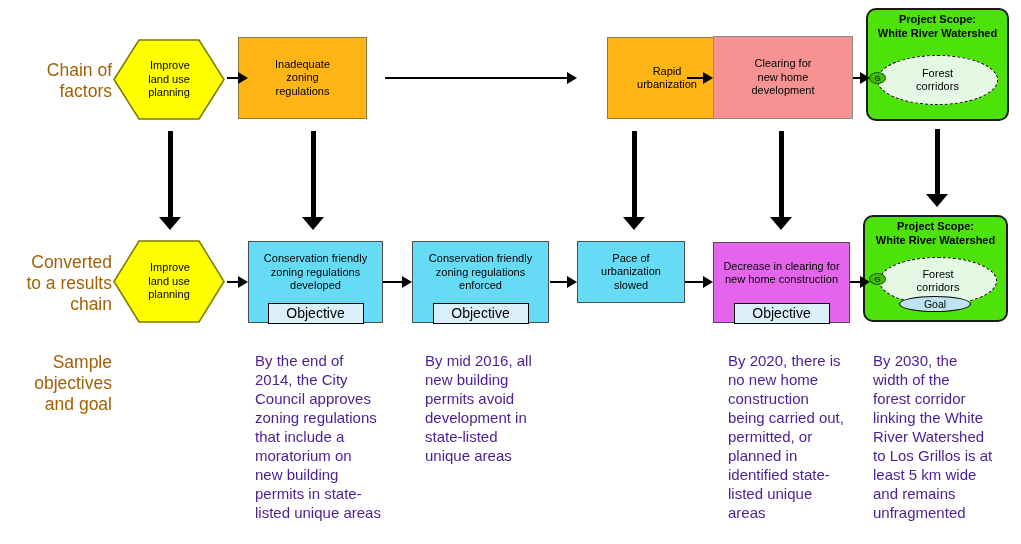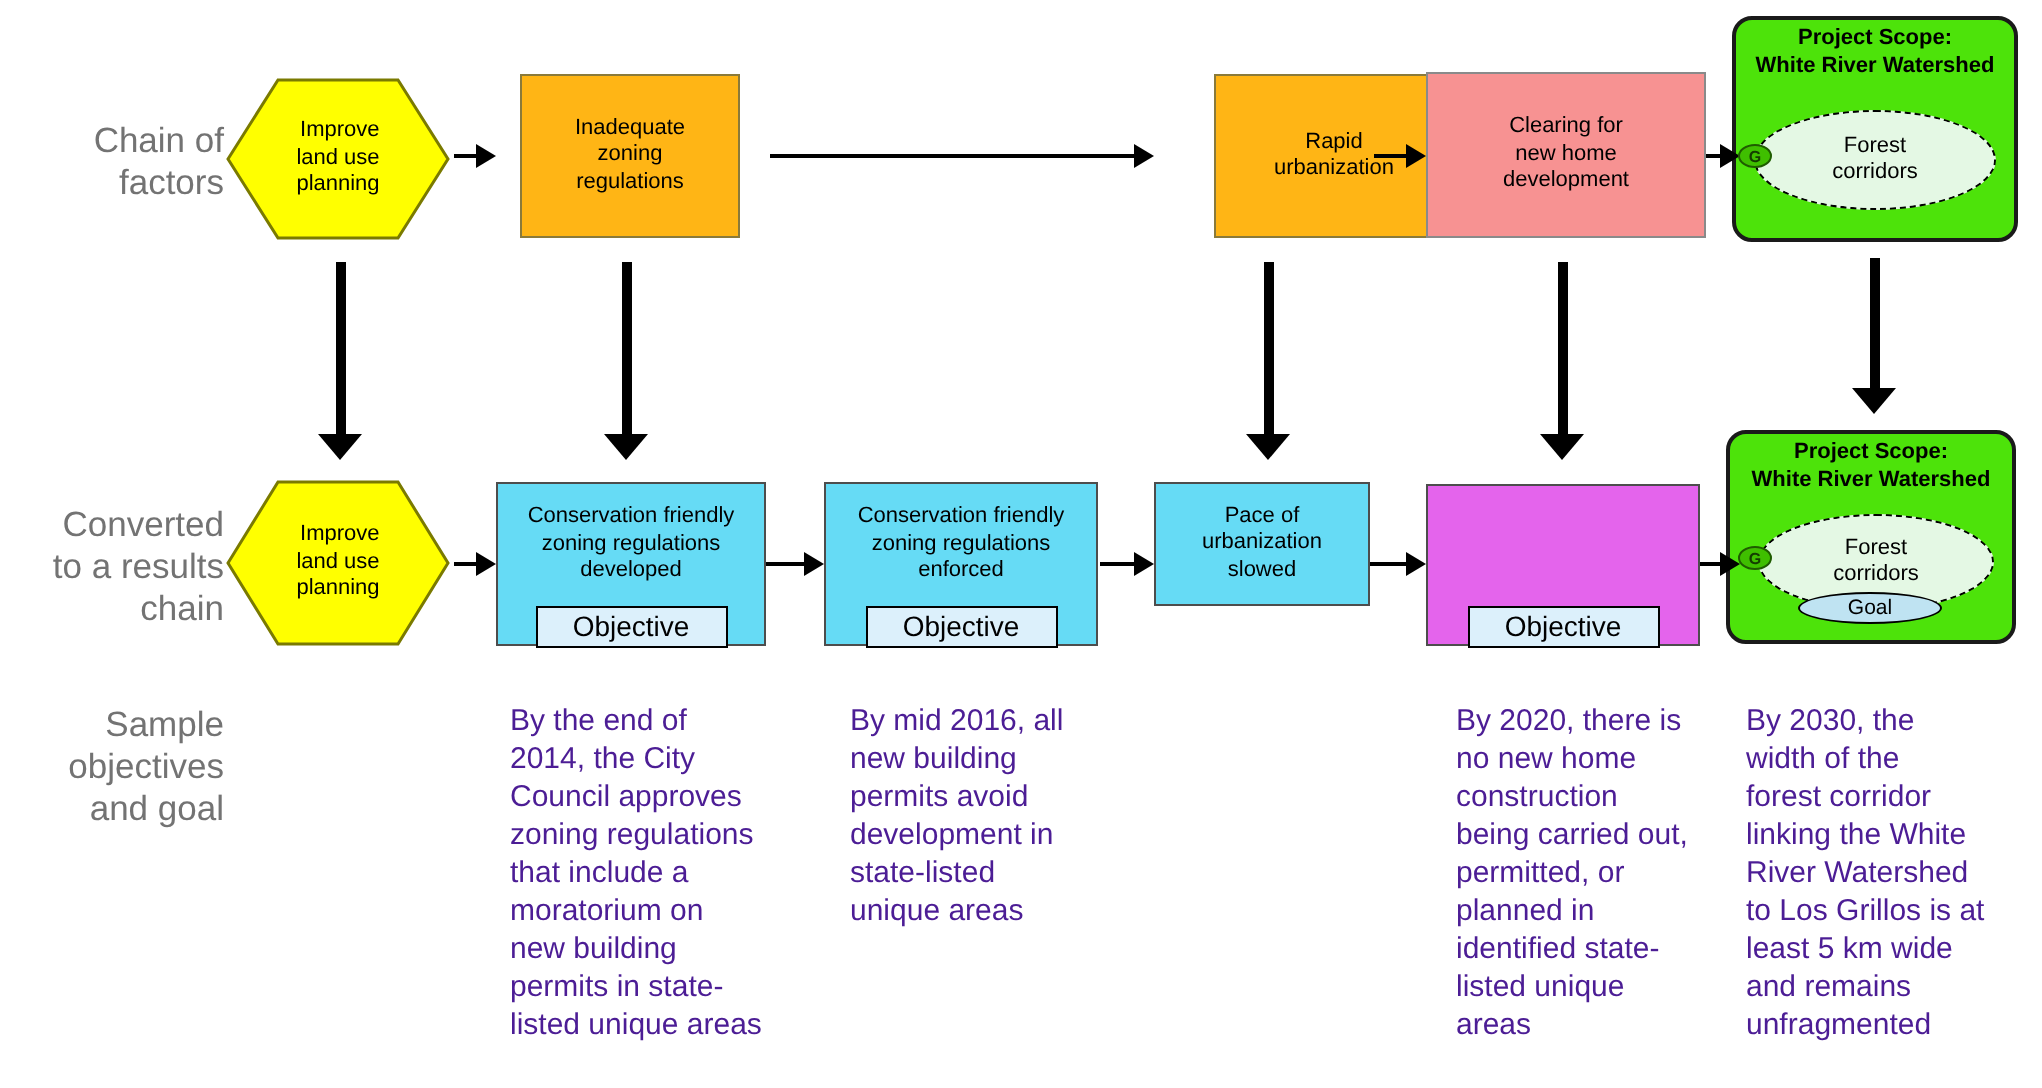--- a/index.html
+++ b/index.html
@@ -7,21 +7,21 @@
     --magenta:#E464EC; --green:#4DE30A; --pale-green:#E4F8E4;
     --pale-blue:#DCF0FB; --goal-blue:#BFE3F2;
   }
   html,body{margin:0;padding:0;background:#fff;}
   #stage{
     position:relative; width:1021px; height:544px; background:#ffffff;
     font-family:"Liberation Sans", sans-serif; color:#000; overflow:hidden;
   }
   .row-label{
     position:absolute; left:0; width:112px; text-align:right;
-    font-size:17.5px; line-height:21px; color:#737373; white-space:pre-line;
+    font-size:17.5px; line-height:21px; color:#a16207; white-space:pre-line;
   }
   .node{
     position:absolute; box-sizing:border-box; display:flex; align-items:center;
     justify-content:center; text-align:center; font-size:11px; line-height:13.5px;
     white-space:pre-line;
   }
   .factor{background:var(--orange); border:1px solid #8a7a3a;}
   .threat{background:var(--salmon); border:1px solid #8a8a8a;}
   .result{background:var(--cyan); border:1px solid #4d4d4d;}
   .result-m{background:var(--magenta); border:1px solid #4d4d4d;}
@@ -96,21 +96,21 @@
 
   <div class="hex" style="left:113px;top:39px;width:112px;height:81px">
     <svg width="112" height="81" viewBox="0 0 112 81">
       <polygon class="hex-poly" points="1,40.5 26,1 86,1 111,40.5 86,80 26,80"></polygon>
     </svg>
     <div class="hex-text">Improve
 land use
 planning</div>
   </div>
 
-  <div class="node factor" style="left:260px;top:37px;width:110px;height:82px">Inadequate
+  <div class="node factor" style="left:238px;top:37px;width:129px;height:82px">Inadequate
 zoning
 regulations</div>
   <div class="node factor" style="left:607px;top:37px;width:120px;height:82px">Rapid
 urbanization</div>
   <div class="node threat" style="left:713px;top:36px;width:140px;height:83px">Clearing for
 new home
 development</div>
 
   <div class="scope" style="left:866px;top:8px;width:143px;height:113px">
     <div class="scope-title">Project Scope:
@@ -179,20 +179,22 @@
 zoning regulations
 enforced</span>
     <span class="tag">Objective</span>
   </div>
 
   <div class="node result" style="left:577px;top:241px;width:108px;height:62px">Pace of
 urbanization
 slowed</div>
 
   <div class="node result-m tagged" style="left:713px;top:242px;width:137px;height:81px">
+    <span>Decrease in clearing for
+new home construction</span>
     <span class="tag">Objective</span>
   </div>
 
   <div class="scope" style="left:863px;top:215px;width:145px;height:107px">
     <div class="scope-title">Project Scope:
 White River Watershed</div>
     <div class="target-ellipse" style="left:14px;top:40px;width:118px;height:48px">Forest
 corridors</div>
     <div class="goal-oval" style="left:34px;top:79px;width:72px;height:16px">Goal</div>
   </div>

